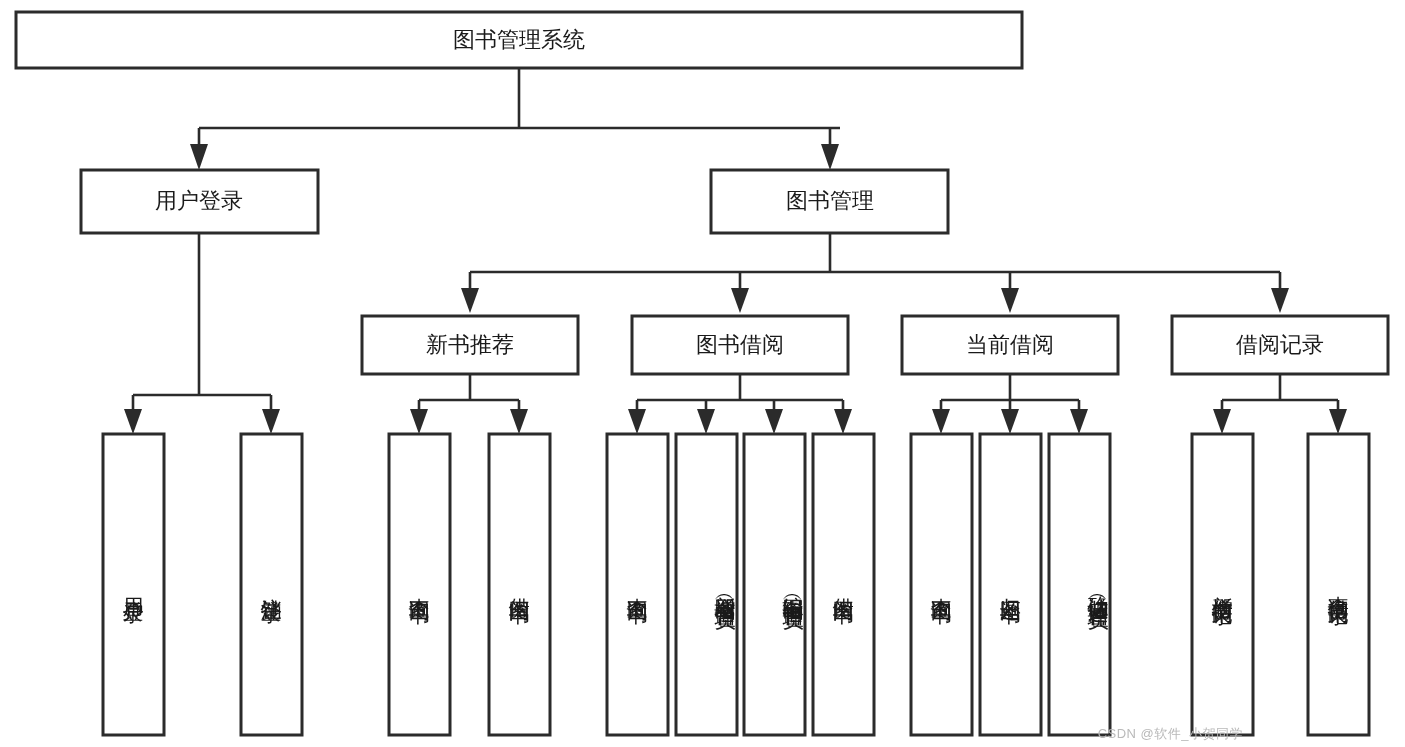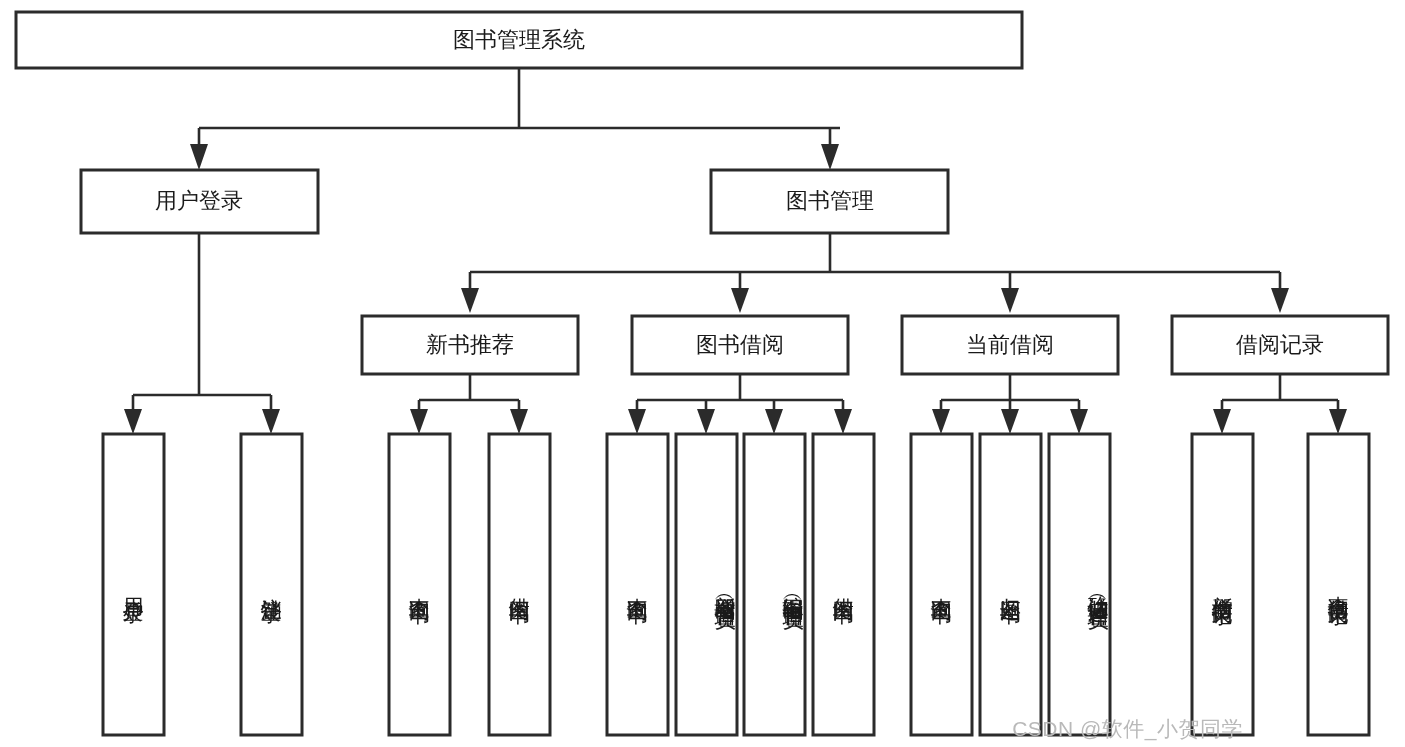--- a/index.html
+++ b/index.html
@@ -64,21 +64,21 @@
     align-items: center;
     justify-content: center;
     white-space: nowrap;
     pointer-events: none;
   }
   .watermark {
     position: absolute;
     right: 8px;
     bottom: 4px;
     font-family: "Liberation Sans", "DejaVu Sans", sans-serif;
-    font-size: 21px;
+    font-size: 13px;
     color: #b9b9b9;
     letter-spacing: 0.5px;
     white-space: nowrap;
   }
 </style>
 </head>
 <body>
 
 <div id="diagram-root">
 

